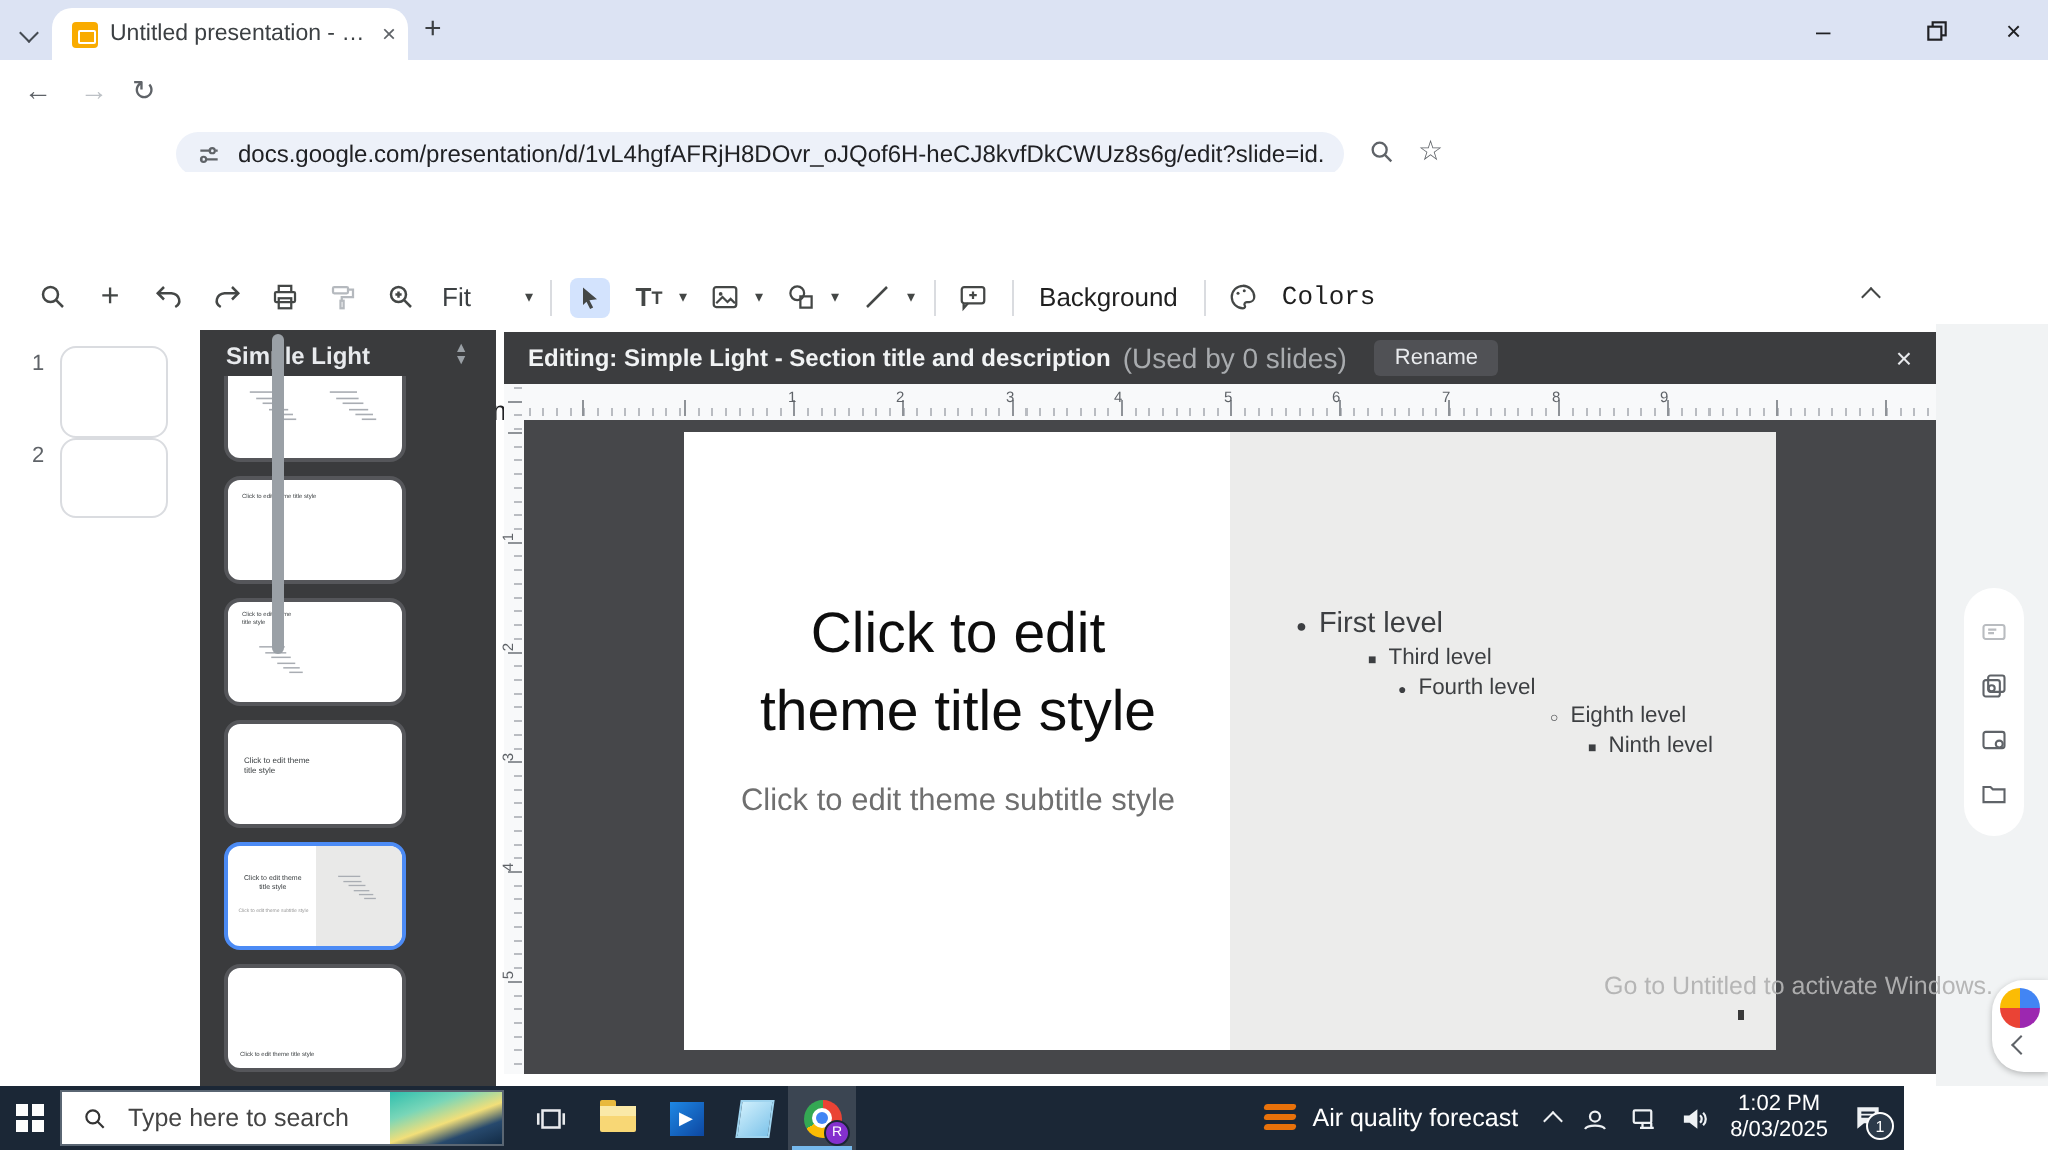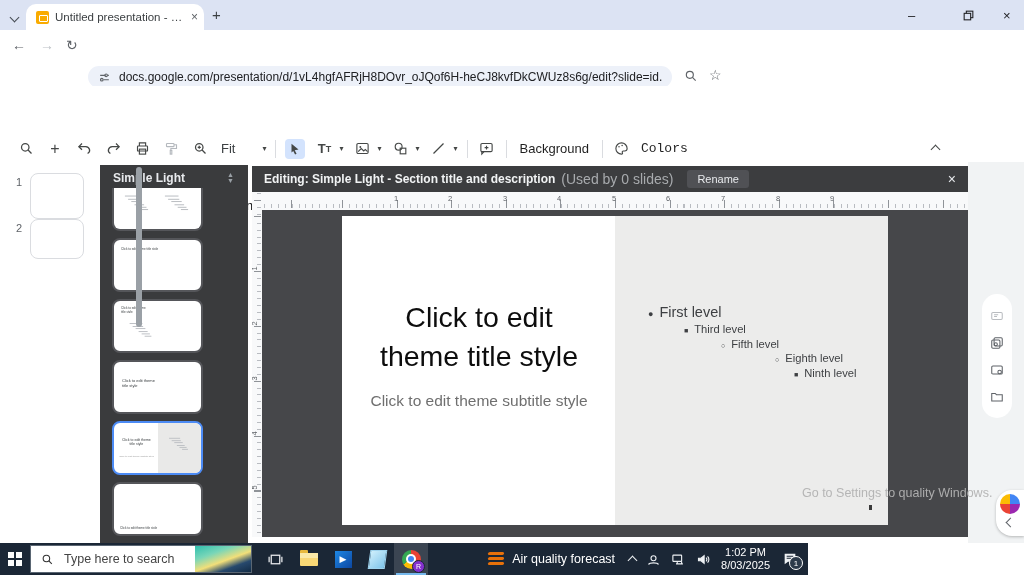--- a/index.html
+++ b/index.html
@@ -124,21 +124,21 @@
 
   .rightstrip{position:absolute;left:968px;top:162px;width:56px;height:381px;background:#f1f3f4;}
   .sidepanel{position:absolute;left:14px;top:132px;width:30px;height:124px;background:#fff;border-radius:15px;display:flex;flex-direction:column;align-items:center;justify-content:space-around;padding:8px 0;box-sizing:border-box;}
   .spi{color:#5f6368;}
   .spi.dim{color:#b9bcc0;}
   .extbtn{position:absolute;left:28px;top:328px;width:28px;height:46px;background:#fff;border-radius:16px 0 0 16px;box-shadow:0 1px 3px rgba(0,0,0,.25);display:flex;flex-direction:column;align-items:center;padding-top:4px;box-sizing:border-box;}
   .extcircle{width:20px;height:20px;border-radius:50%;background:conic-gradient(#4285f4 0 90deg,#9c27b0 90deg 180deg,#ea4335 180deg 270deg,#fbbc04 270deg 360deg);}
   .extchev{margin-top:4px;color:#5f6368;font-size:9px;transform:rotate(0deg);}
 
   
-  .taskbar{position:absolute;left:0;top:543px;width:808px;height:32px;background:#1b2736;display:flex;align-items:center;}
+  .taskbar{position:absolute;left:0;top:543px;width:952px;height:32px;background:#1b2736;display:flex;align-items:center;}
   .startbtn{width:30px;height:32px;display:flex;align-items:center;justify-content:center;}
   .winlogo{width:14px;height:14px;display:grid;grid-template-columns:1fr 1fr;gap:2px;}
   .winlogo i{background:#fdfdfd;}
   .tsearch{width:222px;height:28px;background:#fff;display:flex;align-items:center;position:relative;overflow:hidden;border:1px solid #5a6673;box-sizing:border-box;}
   .tsearch input{border:none;outline:none;font-size:12.5px;color:#333;width:130px;font-family:"Liberation Sans",sans-serif;}
   .tsearch input::placeholder{color:#444;}
   .tsimg{position:absolute;right:0;top:0;width:56px;height:100%;background:linear-gradient(160deg,#2fbfae 0%,#79d6b8 30%,#f2df79 55%,#27496d 75%,#122b45 100%);}
   .tbicon{width:34px;height:32px;display:flex;align-items:center;justify-content:center;position:relative;}
   .folderic{width:18px;height:13px;background:#f8d775;border-radius:1px;position:relative;}
   .folderic:before{content:"";position:absolute;left:0;top:-3px;width:8px;height:3px;background:#e8b93e;border-radius:1px 1px 0 0;}
@@ -486,23 +486,23 @@
       <div class="slidesub">Click to edit theme subtitle style</div>
       <div class="bullets">
         <div class="brow l0">
             <span class="bg1">●</span>
             <span>First level</span>
           </div>
         <div class="brow ind2">
             <span class="bg1">■</span>
             <span>Third level</span>
           </div>
-        <div class="brow ind4">
-            <span class="bg1">○</span>
-            <span>Fifth level</span>
+        <div class="brow ind3">
+            <span class="bg1">●</span>
+            <span>Fourth level</span>
           </div>
         <div class="brow ind7">
             <span class="bg1">○</span>
             <span>Eighth level</span>
           </div>
         <div class="brow ind8">
             <span class="bg1">■</span>
             <span>Ninth level</span>
           </div>
       </div>
@@ -536,21 +536,21 @@
           </svg>
         </span>
     </div>
     <div class="extbtn">
       <span class="extcircle"></span>
       <span class="extchev"><span class="chev left"></span></span>
     </div>
   </div>
 
   <div class="watermark">
-    <div class="wm2">Go to Settings to quality Windows.</div>
+    <div class="wm2">Go to Untitled to activate Windows.</div>
   </div>
   <span class="wmcursor"></span>
 
   <div class="taskbar">
     <span class="startbtn">
       <span class="winlogo">
           <i></i>
           <i></i>
           <i></i>
           <i></i>

